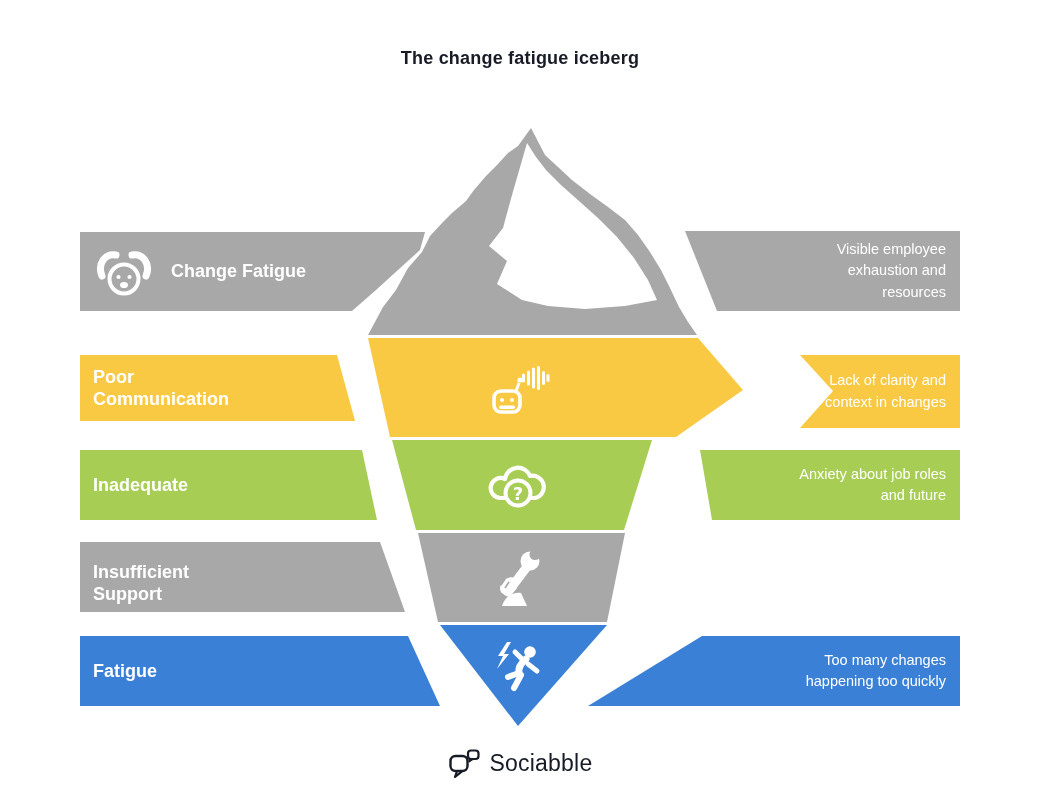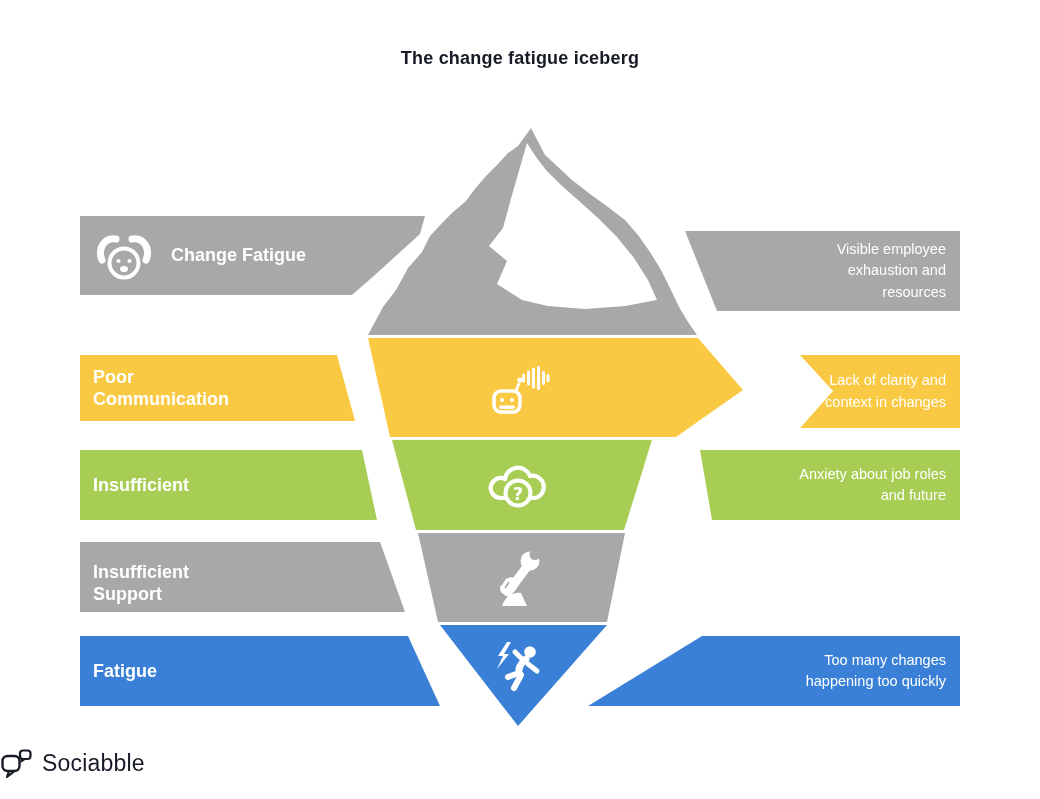--- a/index.html
+++ b/index.html
@@ -6,21 +6,21 @@
   .canvas{position:relative;width:1040px;height:799px;background:#fff;overflow:hidden;
           font-family:"Liberation Sans", sans-serif;}
   .title{position:absolute;top:48px;left:0;width:100%;text-align:center;
          font-size:18px;font-weight:bold;color:var(--title_text);letter-spacing:.2px;}
   svg.iceberg{position:absolute;left:0;top:0;}
   .band{position:absolute;display:flex;align-items:center;color:var(--band_text);}
   .band.left{font-weight:bold;font-size:18px;line-height:1.25;padding-left:13px;box-sizing:border-box;}
   .band.right{justify-content:flex-end;text-align:right;font-size:14.5px;line-height:1.45;
               padding-right:14px;box-sizing:border-box;}
   
-  .bL1{left:80px;top:216px;width:350px;height:79px;background:var(--gray);
+  .bL1{left:80px;top:232px;width:350px;height:79px;background:var(--gray);
        clip-path:polygon(0 0,345px 0,340px 18px,296px 58px,272px 79px,0 79px);}
   .bL2{left:80px;top:355px;width:277px;height:66px;background:var(--yellow);
        clip-path:polygon(0 0,257px 0,277px 73px,0 73px);}
   .bL3{left:80px;top:450px;width:297px;height:70px;background:var(--green);
        clip-path:polygon(0 0,282px 0,297px 70px,0 70px);}
   .bL4{left:80px;top:542px;width:325px;height:82px;background:var(--gray);
        clip-path:polygon(0 0,300px 0,325px 70px,0 70px);}
   .bL5{left:80px;top:636px;width:360px;height:70px;background:var(--blue);
        clip-path:polygon(0 0,328px 0,360px 70px,0 70px);}
   
@@ -38,21 +38,21 @@
   .wrapPoor{max-width:170px;}
   .wrapInsuf{max-width:125px;}
   .d1{max-width:152px;}
   .d2{max-width:162px;}
   .d3{max-width:168px;}
   .d4{max-width:175px;}
   .d5{max-width:165px;}
   .row1-icon{margin-right:16px;flex:0 0 auto;display:flex;}
   .cicon{position:absolute;left:518px;transform:translateX(-50%);display:flex;}
   .ci2{top:362px;} .ci3{top:460px;} .ci4{top:548px;} .ci5{top:638px;}
-  .footer{position:absolute;top:748px;left:0;width:100%;display:flex;justify-content:flex-start;
+  .footer{position:absolute;top:748px;left:0;width:100%;display:flex;justify-content:center;
           align-items:center;gap:9px;}
   .brand-text{font-size:23px;color:var(--title_text);letter-spacing:.2px;}
 </style>
 </head>
 <body>
 
 <div class="canvas">
 
   <div class="title">The change fatigue iceberg</div>
 
@@ -101,21 +101,21 @@
         <rect x="41" y="8.5" width="3" height="15" rx="1.5"></rect>
         <rect x="46" y="5.5" width="3" height="21" rx="1.5"></rect>
         <rect x="51" y="4" width="3" height="24" rx="1.5"></rect>
         <rect x="56" y="9" width="3" height="14" rx="1.5"></rect>
         <rect x="60.5" y="12" width="3" height="8" rx="1.5"></rect>
       </g>
     </svg>
   </div>
 
   <div class="band left bL3">
-    <span class="lbl">Insufficient</span>
+    <span class="lbl">Inadequate</span>
   </div>
   <div class="band right bR3">
     <span class="lbl d3">Anxiety about job roles and future</span>
   </div>
   <div class="cicon ci3">
     <svg width="64" height="52" viewBox="0 0 64 52">
       <path d="M15,38 A10,10 0 1 1 19,19 A13,13 0 0 1 44,16 A9.5,9.5 0 0 1 49,38 Z" fill="none" stroke="#fff" stroke-width="4.2" stroke-linejoin="round"></path>
       <circle cx="32" cy="33" r="12.5" style="fill:var(--green)" stroke="#fff" stroke-width="4"></circle>
       <text x="32" y="39.5" font-size="18" font-weight="bold" fill="#fff" text-anchor="middle" font-family="DejaVu Sans, sans-serif">?</text>
     </svg>

